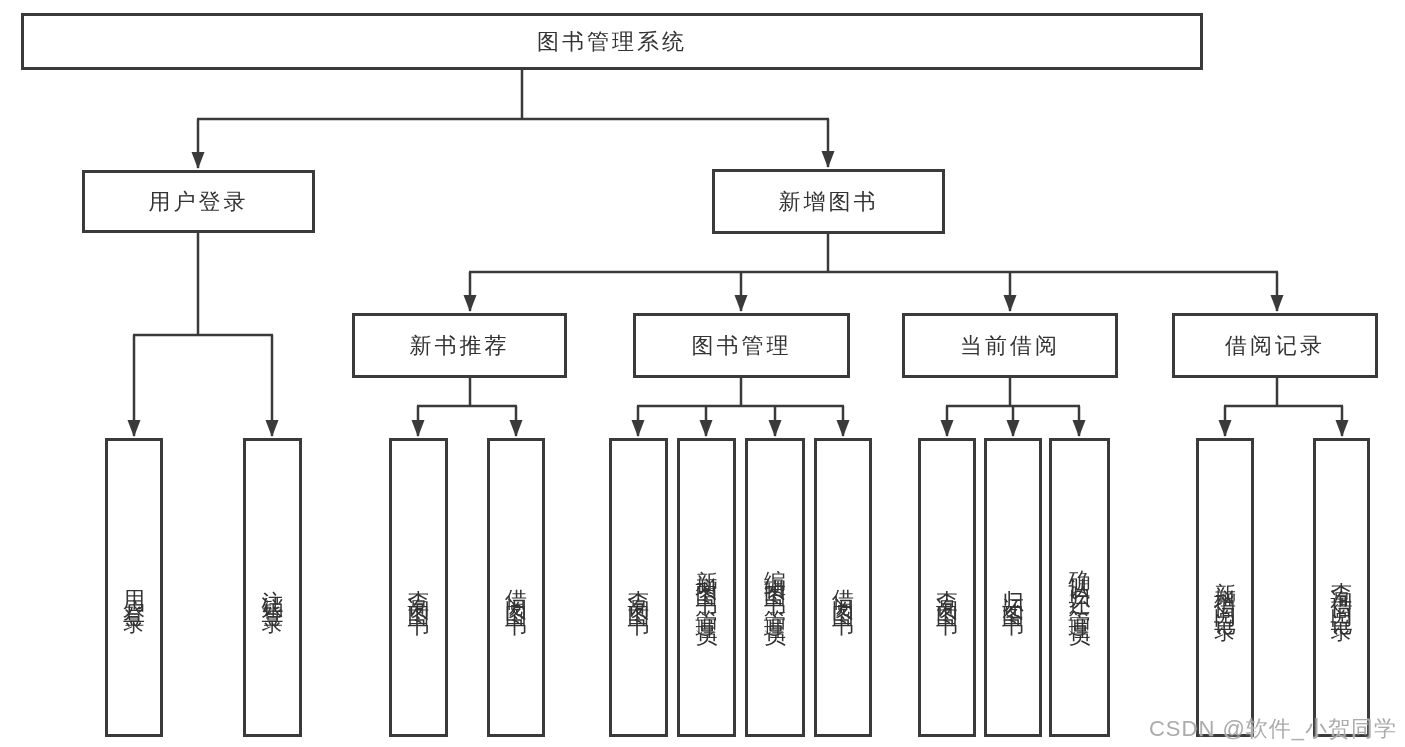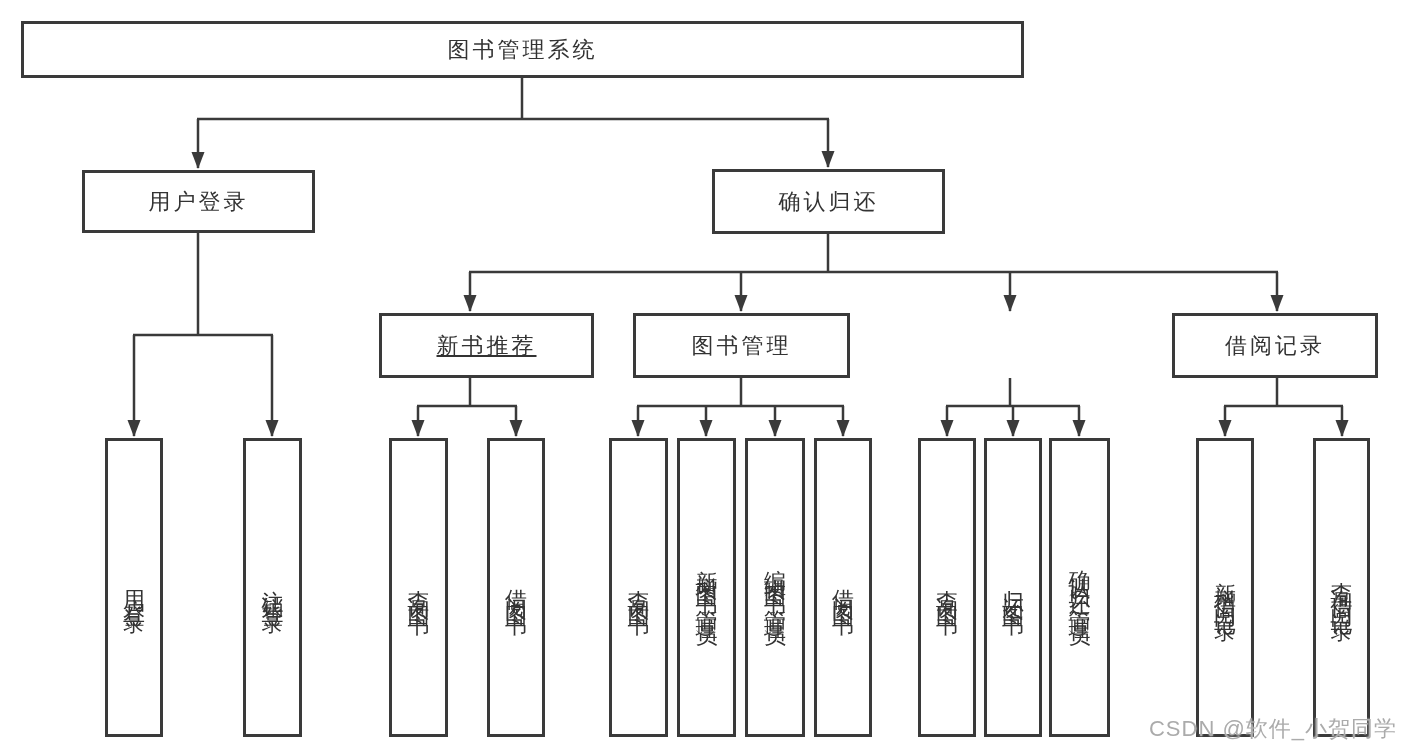--- a/index.html
+++ b/index.html
@@ -88,27 +88,28 @@
     <line x1="706" y1="406" x2="706" y2="436" marker-end="url(#ah)"></line>
     <line x1="775" y1="406" x2="775" y2="436" marker-end="url(#ah)"></line>
     <line x1="843" y1="406" x2="843" y2="436" marker-end="url(#ah)"></line>
     <line x1="947" y1="406" x2="947" y2="436" marker-end="url(#ah)"></line>
     <line x1="1013" y1="406" x2="1013" y2="436" marker-end="url(#ah)"></line>
     <line x1="1079" y1="406" x2="1079" y2="436" marker-end="url(#ah)"></line>
     <line x1="1225" y1="406" x2="1225" y2="436" marker-end="url(#ah)"></line>
     <line x1="1342" y1="406" x2="1342" y2="436" marker-end="url(#ah)"></line>
   </svg>
 
-  <div class="node hnode" style="left:21px; top:13px; width:1003px; height:57px;margin-top:8px;">图书管理系统</div>
+  <div class="node hnode" style="left:21px; top:13px; width:1182px; height:57px;">图书管理系统</div>
 
   <div class="node hnode" style="left:82px; top:170px; width:233px; height:63px;">用户登录</div>
-  <div class="node hnode" style="left:712px; top:169px; width:233px; height:65px;">确认归还</div>
+  <div class="node hnode" style="left:712px; top:169px; width:233px; height:65px;">新增图书</div>
 
-  <div class="node hnode" style="left:379px; top:313px; width:215px; height:65px;text-decoration:underline;">新书推荐</div>
+  <div class="node hnode" style="left:352px; top:313px; width:215px; height:65px;">新书推荐</div>
   <div class="node hnode" style="left:633px; top:313px; width:217px; height:65px;">图书管理</div>
+  <div class="node hnode" style="left:902px; top:313px; width:216px; height:65px;">当前借阅</div>
   <div class="node hnode" style="left:1172px; top:313px; width:206px; height:65px;">借阅记录</div>
 
   <div class="node vnode" style="left:105px; top:438px; width:58px; height:299px;">用户登录</div>
   <div class="node vnode" style="left:243px; top:438px; width:59px; height:299px;">注销登录</div>
 
   <div class="node vnode" style="left:389px; top:438px; width:59px; height:299px;">查询图书</div>
   <div class="node vnode" style="left:487px; top:438px; width:58px; height:299px;">借阅图书</div>
 
   <div class="node vnode" style="left:609px; top:438px; width:59px; height:299px;">查询图书</div>
   <div class="node vnode" style="left:677px; top:438px; width:59px; height:299px;">新增图书（管理员）</div>

